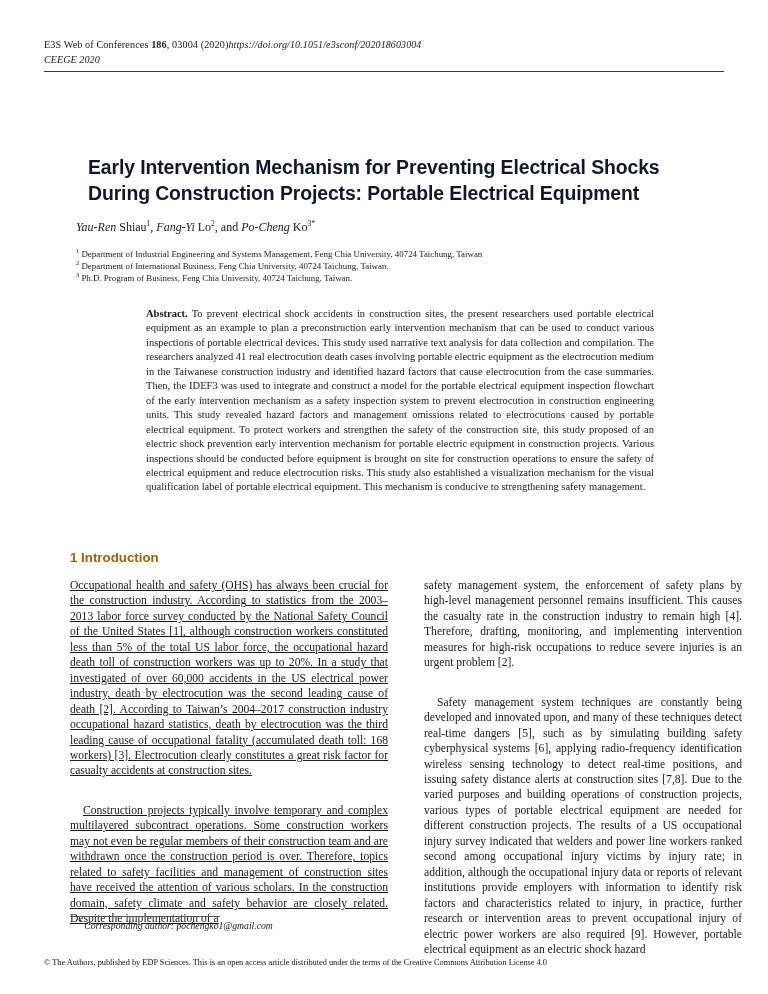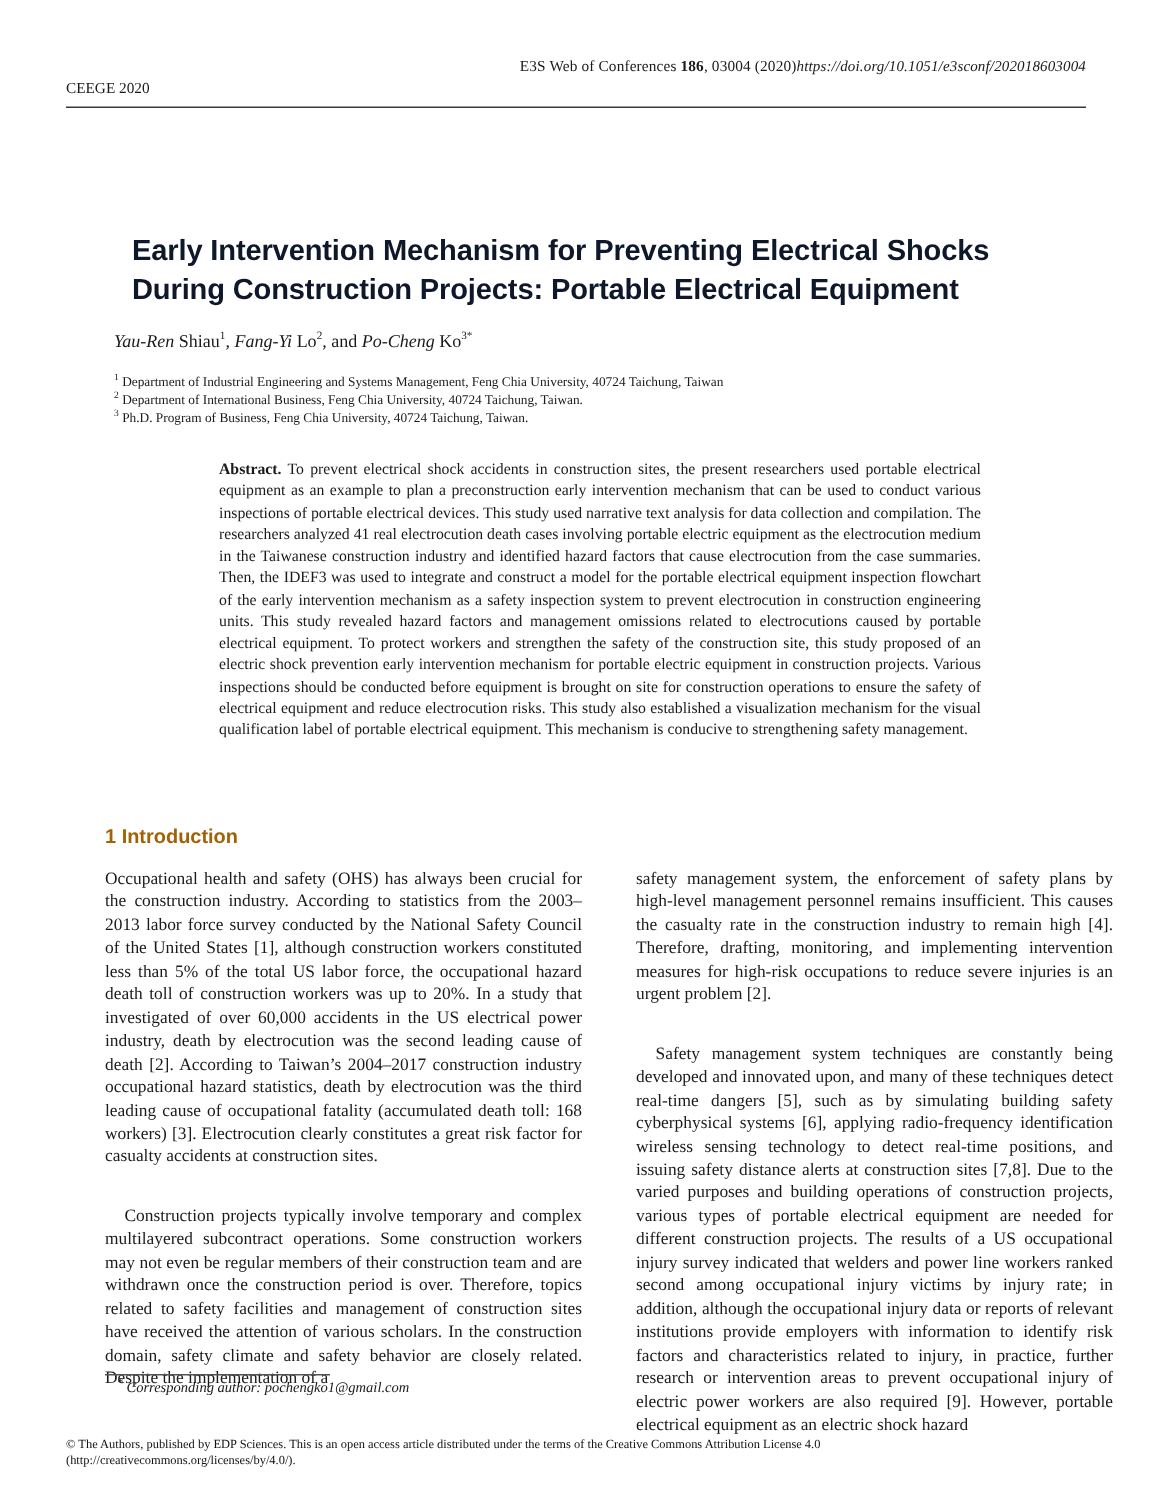--- a/index.html
+++ b/index.html
@@ -26,29 +26,30 @@
 
   
   .runhead {
     position: absolute;
     left: 44px;
     top: 38px;
     width: 680px;
   }
   .runhead-row {
     display: flex;
-    justify-content: flex-end;
+    justify-content: flex-start;
     align-items: baseline;
     font-size: 10.2px;
     line-height: 14px;
     letter-spacing: 0.01em;
   }
   .runhead-left { white-space: nowrap; }
   .runhead-right { white-space: nowrap; font-size: 10px; font-style: italic; }
   .runhead-second {
+    font-style: italic;
     font-size: 10.2px;
     line-height: 14px;
     margin-top: 1px;
   }
   .runhead-rule {
     margin-top: 4px;
     border-bottom: 1.1px solid #3a3a3a;
     width: 100%;
   }
   .bold-inline { font-weight: bold; }
@@ -123,21 +124,21 @@
   
   .col {
     position: absolute;
     top: 578px;
     width: 318px;
     font-size: 11.6px;
     line-height: 15.45px;
     text-align: justify;
     text-justify: inter-word;
   }
-  .col-left { left: 70px; }
+  .col-left { left: 70px; text-decoration: underline; }
   .col-right { left: 424px; }
   .col p { margin: 0; }
   .col p.indent { text-indent: 13px; margin-top: 24px; }
 
   
   .footnote {
     position: absolute;
     left: 70px;
     top: 916px;
     width: 318px;
@@ -204,16 +205,15 @@
     <p class="indent">Safety management system techniques are constantly being developed and innovated upon, and many of these techniques detect real-time dangers [5], such as by simulating building safety cyberphysical systems [6], applying radio-frequency identification wireless sensing technology to detect real-time positions, and issuing safety distance alerts at construction sites [7,8]. Due to the varied purposes and building operations of construction projects, various types of portable electrical equipment are needed for different construction projects. The results of a US occupational injury survey indicated that welders and power line workers ranked second among occupational injury victims by injury rate; in addition, although the occupational injury data or reports of relevant institutions provide employers with information to identify risk factors and characteristics related to injury, in practice, further research or intervention areas to prevent occupational injury of electric power workers are also required [9]. However, portable electrical equipment as an electric shock hazard</p>
   </div>
 
   <div class="footnote">
     <div class="footnote-rule"></div>
     <div class="footnote-text"><sup>*</sup> <span>Corresponding author: pochengko1@gmail.com</span></div>
   </div>
 
   <div class="footer">
     <div>© The Authors, published by EDP Sciences. This is an open access article distributed under the terms of the Creative Commons Attribution License 4.0</div>
-    <div>(http://creativecommons.org/licenses/by/4.0/).</div>
   </div>
 
 </div>
 
 </body></html>

